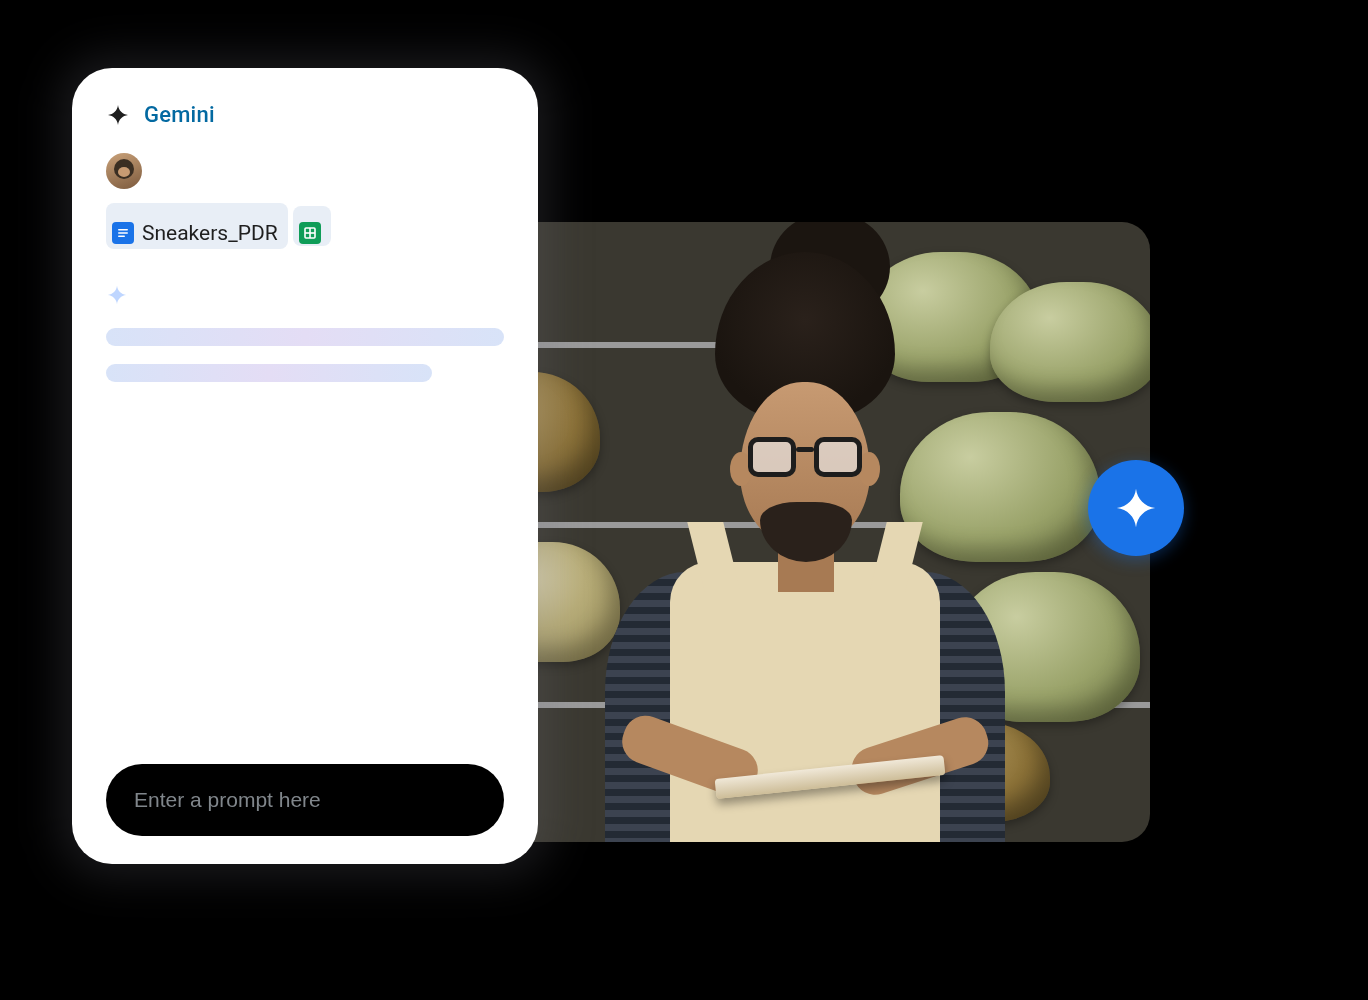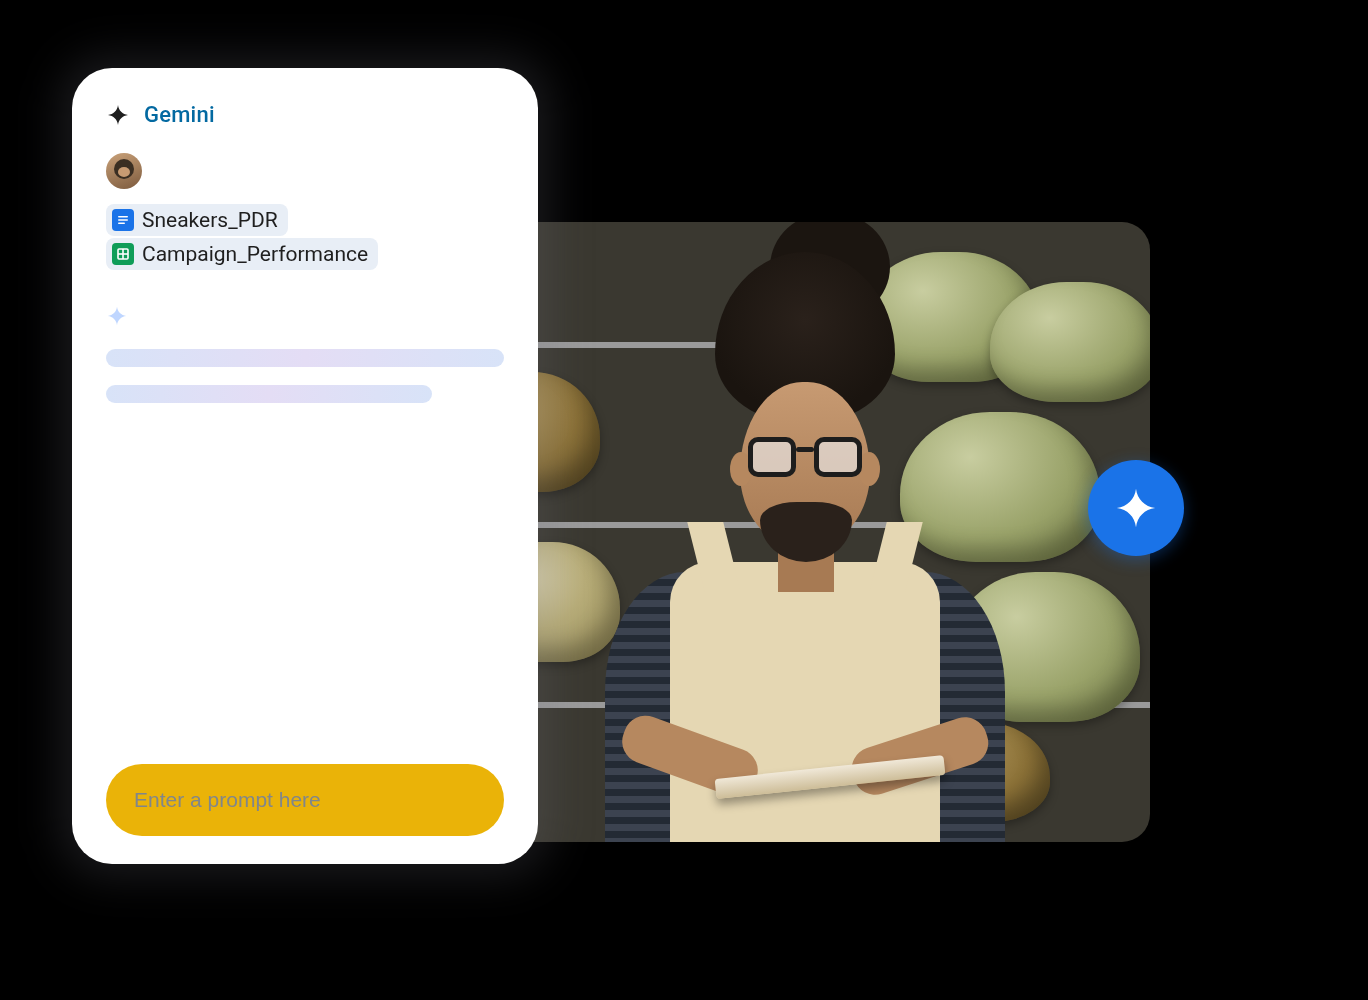--- a/index.html
+++ b/index.html
@@ -148,21 +148,21 @@
     background:#c89b72; border-radius:50%;
   }
 
   .prompt-text {
     font-size:22px; line-height:1.55; color:#1f1f1f;
   }
   .chip {
     display:inline-flex; align-items:center; gap:8px;
     background:#e8eef6;
     border-radius:8px;
-    padding: 2px 10px 2px 6px;
+    padding: 16px 10px 2px 6px;
     font-size:21px;
     color:#1f1f1f;
     vertical-align: baseline;
     line-height:1.35;
   }
   .chip-icon {
     width:22px; height:22px; border-radius:4px;
     display:inline-flex; align-items:center; justify-content:center;
     flex-shrink:0;
   }
@@ -179,21 +179,21 @@
     height:18px; border-radius:9px;
     background: linear-gradient(90deg,#d8e3f8 0%, #e4ddf5 50%, #d8e3f8 100%);
     margin-bottom:18px;
   }
   .bar.w1{ width:100%; } .bar.w2{ width:82%; }
 
   .spacer { flex:1; }
 
   .input-pill {
     height:72px;
-    background:#eab308;
+    background:#000000;
     border-radius:36px;
     display:flex; align-items:center;
     padding: 0 28px;
   }
   .input-pill input {
     border:none; outline:none; background:transparent;
     font-size:21px; color:#5f6368; width:100%;
   }
   .input-pill input::placeholder { color:#80868b; }
 
@@ -270,21 +270,20 @@
         <span>Sneakers_PDR</span>
       </span>
       <span class="chip">
         <span class="chip-icon sheets">
           <svg viewBox="0 0 14 14">
               <rect x="2" y="2" width="10" height="10" rx="1"></rect>
               <line x1="7" y1="2" x2="7" y2="12"></line>
               <line x1="2" y1="7" x2="12" y2="7"></line>
             </svg>
         </span>
-        <span>Campaign_Performance</span>
       </span>
     </div>
 
     <div class="loading-block">
       <span class="spark-faded">
         <svg viewBox="0 0 24 24" width="22" height="22">
           <path d="M12 2 C12.6 7.4 16.6 11.4 22 12 C16.6 12.6 12.6 16.6 12 22 C11.4 16.6 7.4 12.6 2 12 C7.4 11.4 11.4 7.4 12 2 Z"></path>
         </svg>
       </span>
       <div class="bar w1"></div>

